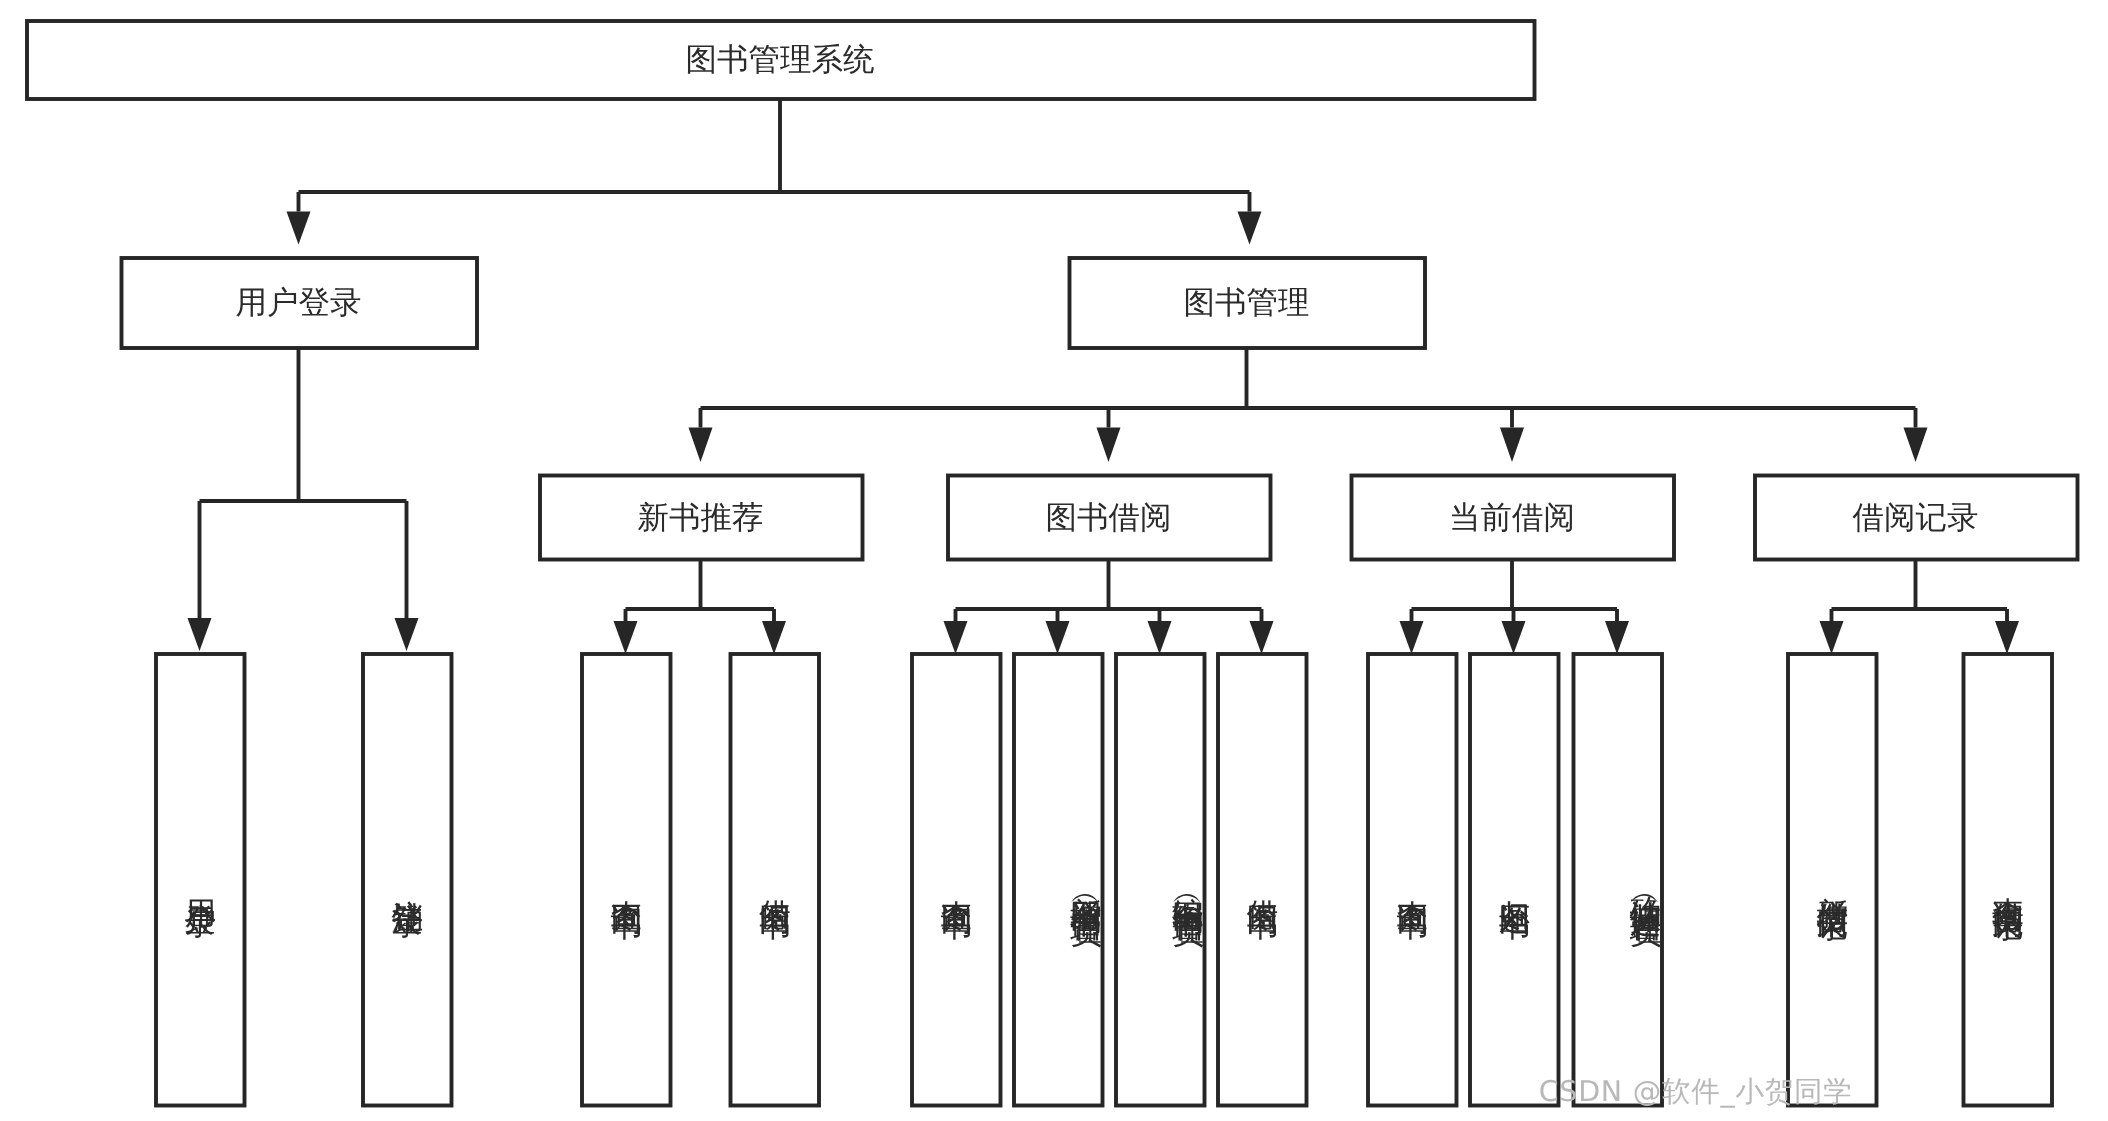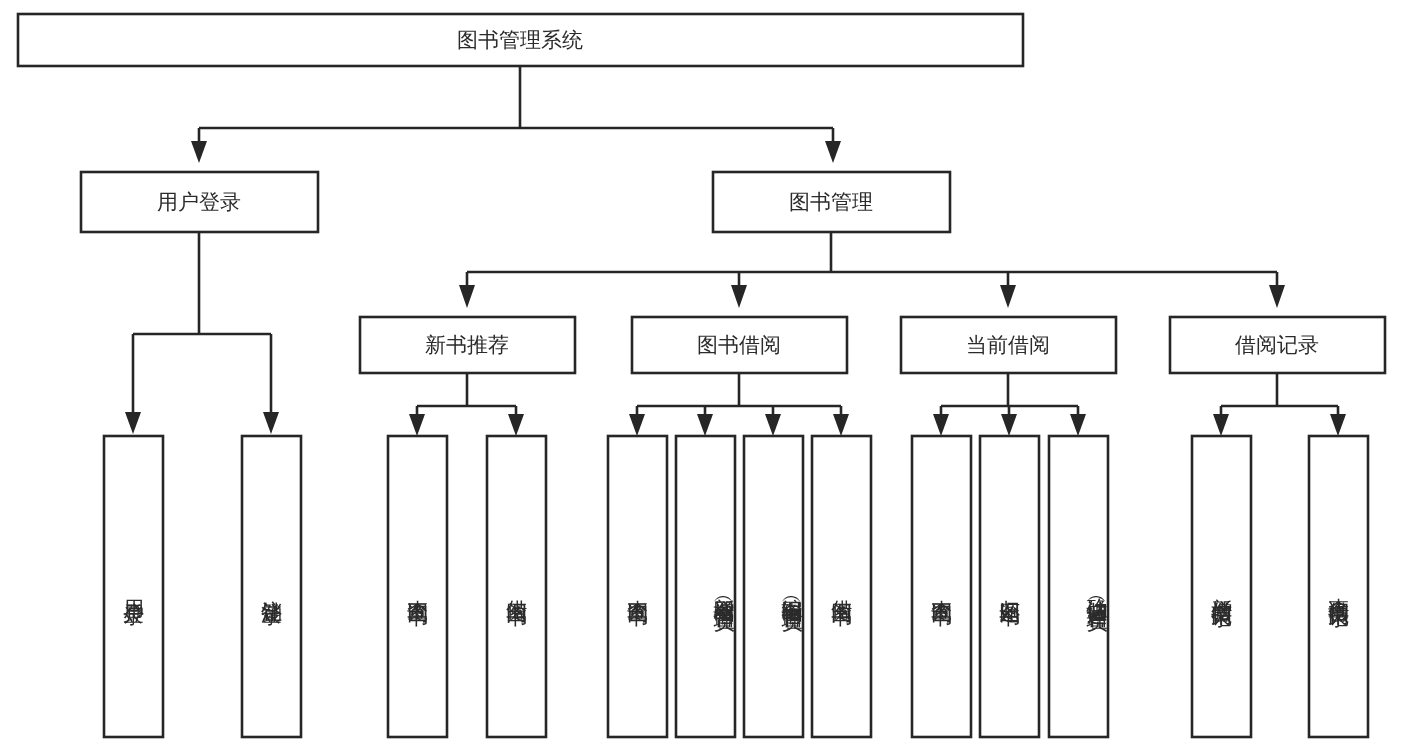--- a/index.html
+++ b/index.html
@@ -224,14 +224,15 @@
   <div class="node-label-v" style="left:744px; top:436px; width:59px; height:301px; align-items:flex-start; padding-top:6px; box-sizing:border-box;">编辑图书（管理员）</div>
   <div class="node-label-v" style="left:812px; top:436px; width:59px; height:301px;">借阅图书</div>
 
   <div class="node-label-v" style="left:912px; top:436px; width:59px; height:301px;">查询图书</div>
   <div class="node-label-v" style="left:980px; top:436px; width:59px; height:301px;">归还图书</div>
   <div class="node-label-v" style="left:1049px; top:436px; width:59px; height:301px; align-items:flex-start; padding-top:6px; box-sizing:border-box;">确认归还（管理员）</div>
 
   <div class="node-label-v" style="left:1192px; top:436px; width:59px; height:301px;">新增借阅记录</div>
   <div class="node-label-v" style="left:1309px; top:436px; width:59px; height:301px;">查询借阅记录</div>
 
+  <div class="watermark">CSDN @软件_小贺同学</div>
 
 </div>
 
 </body></html>

